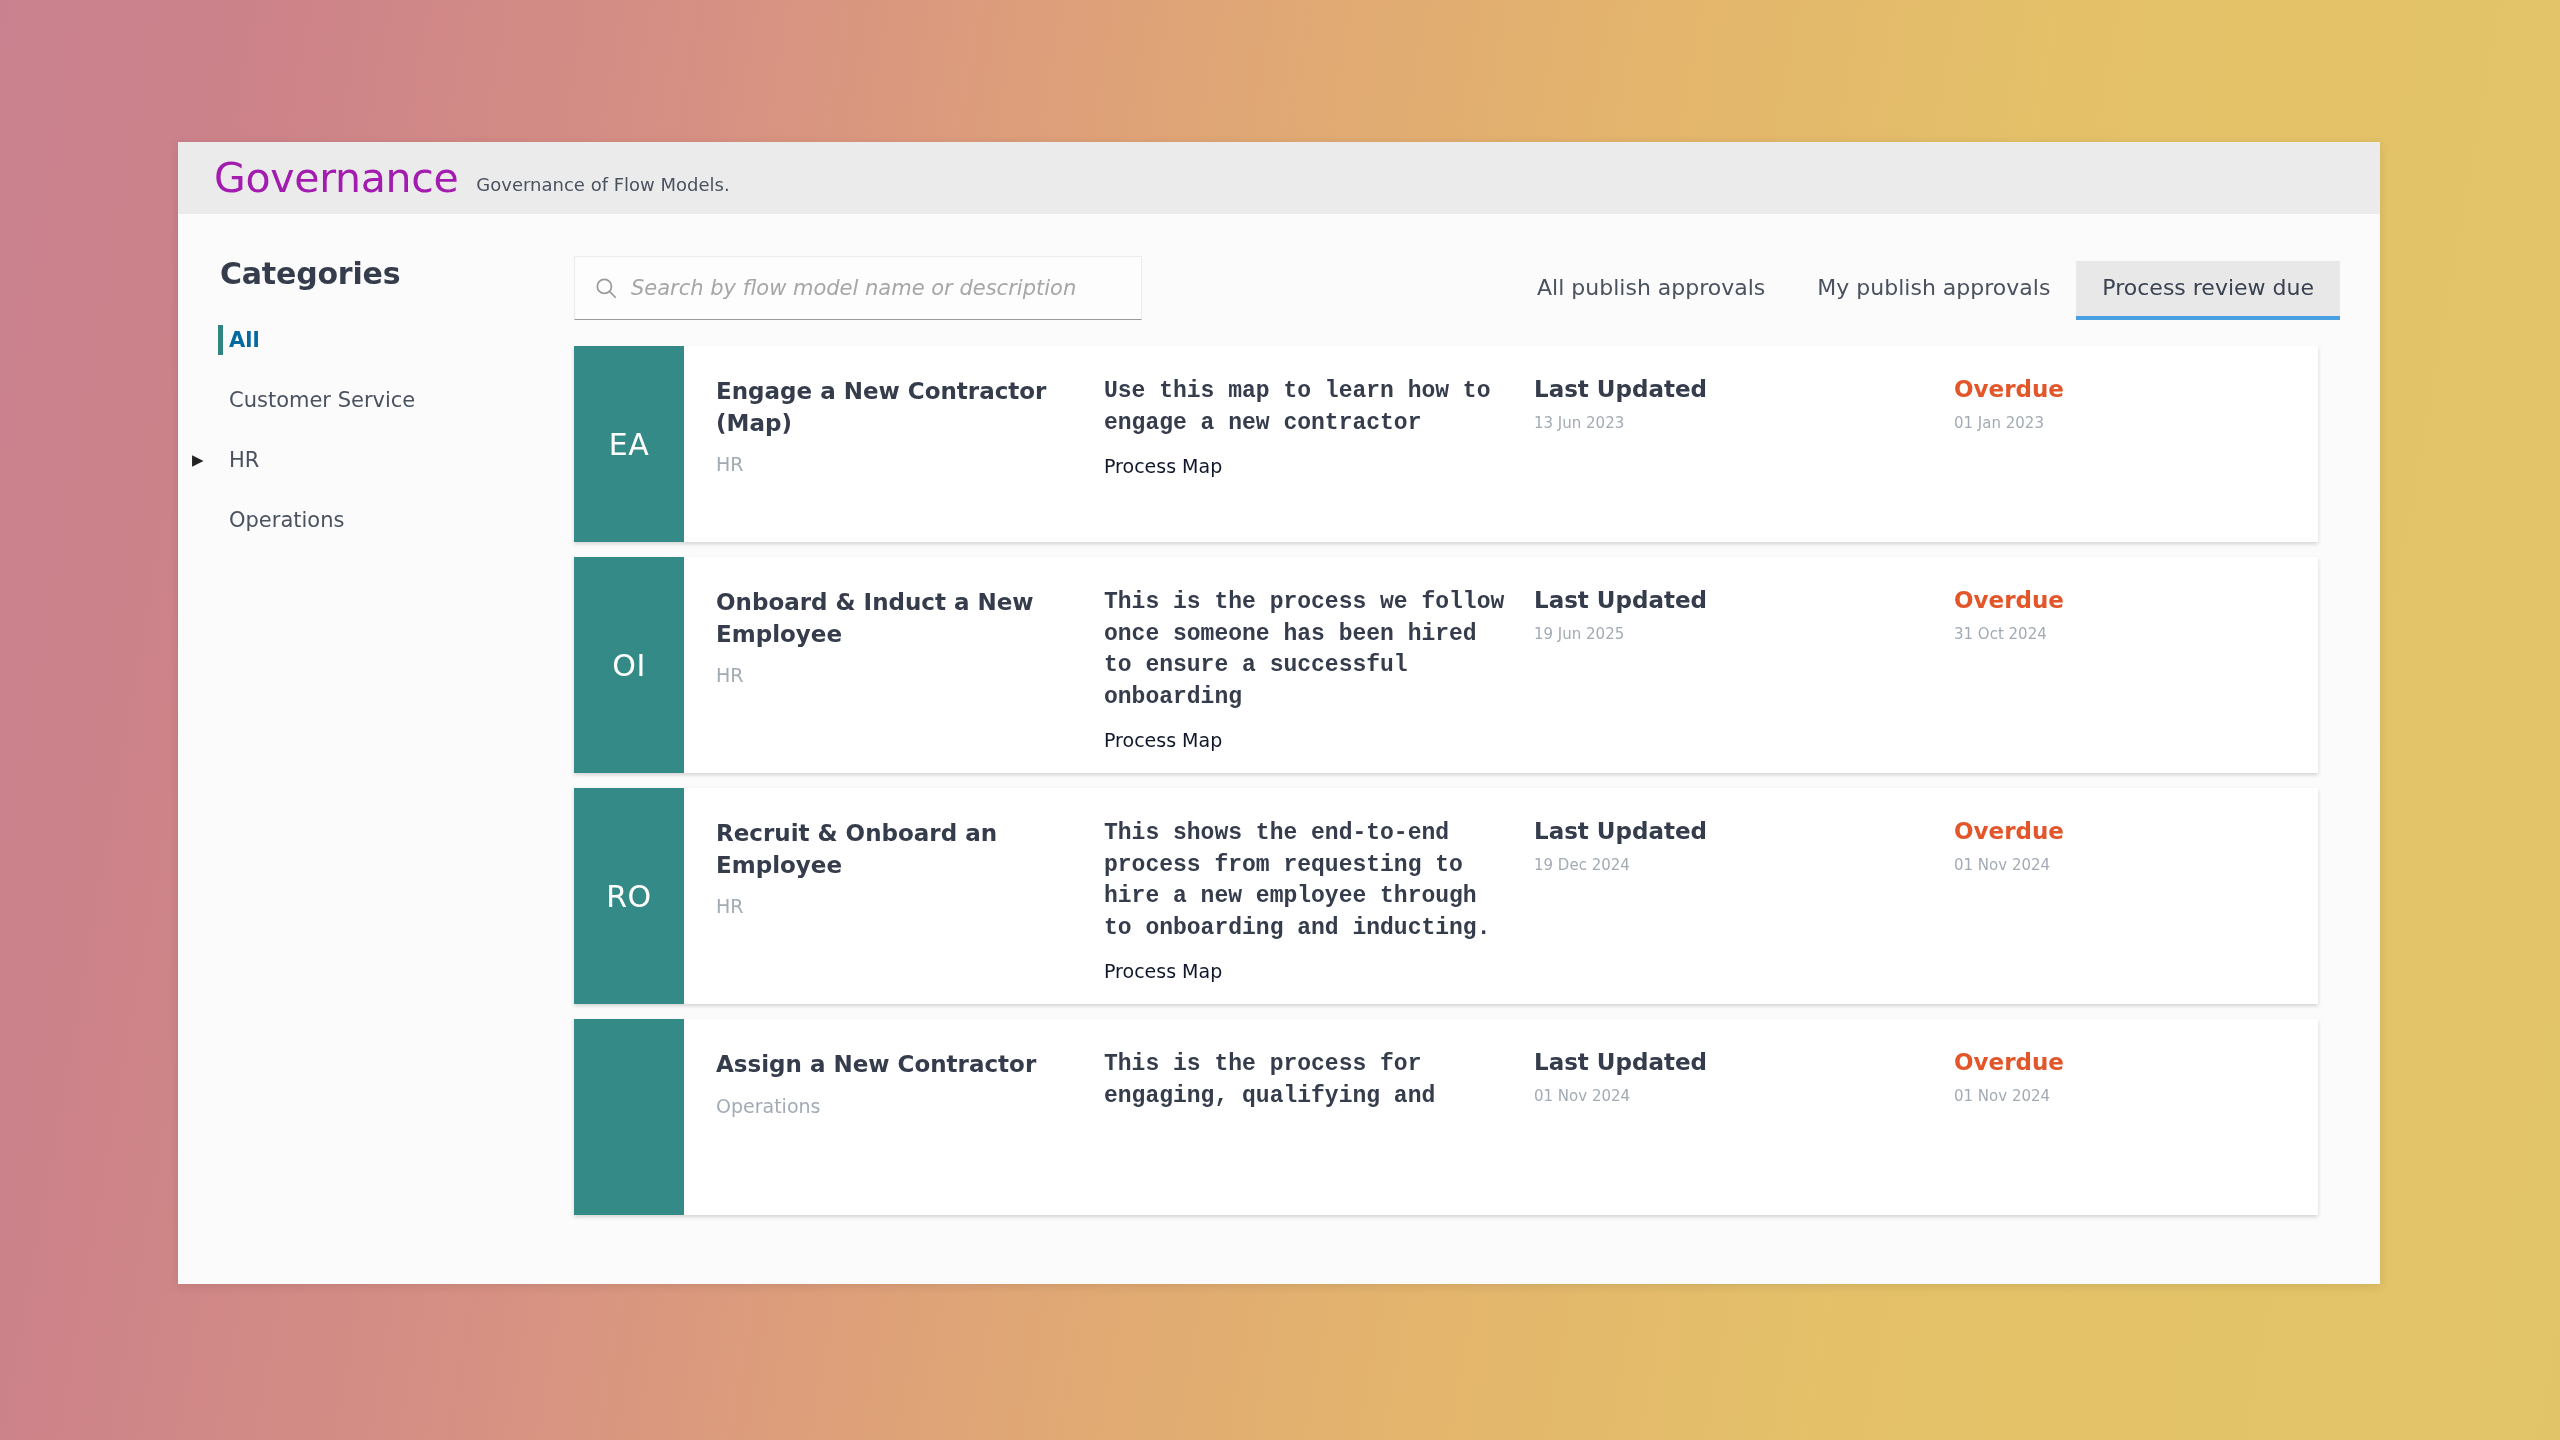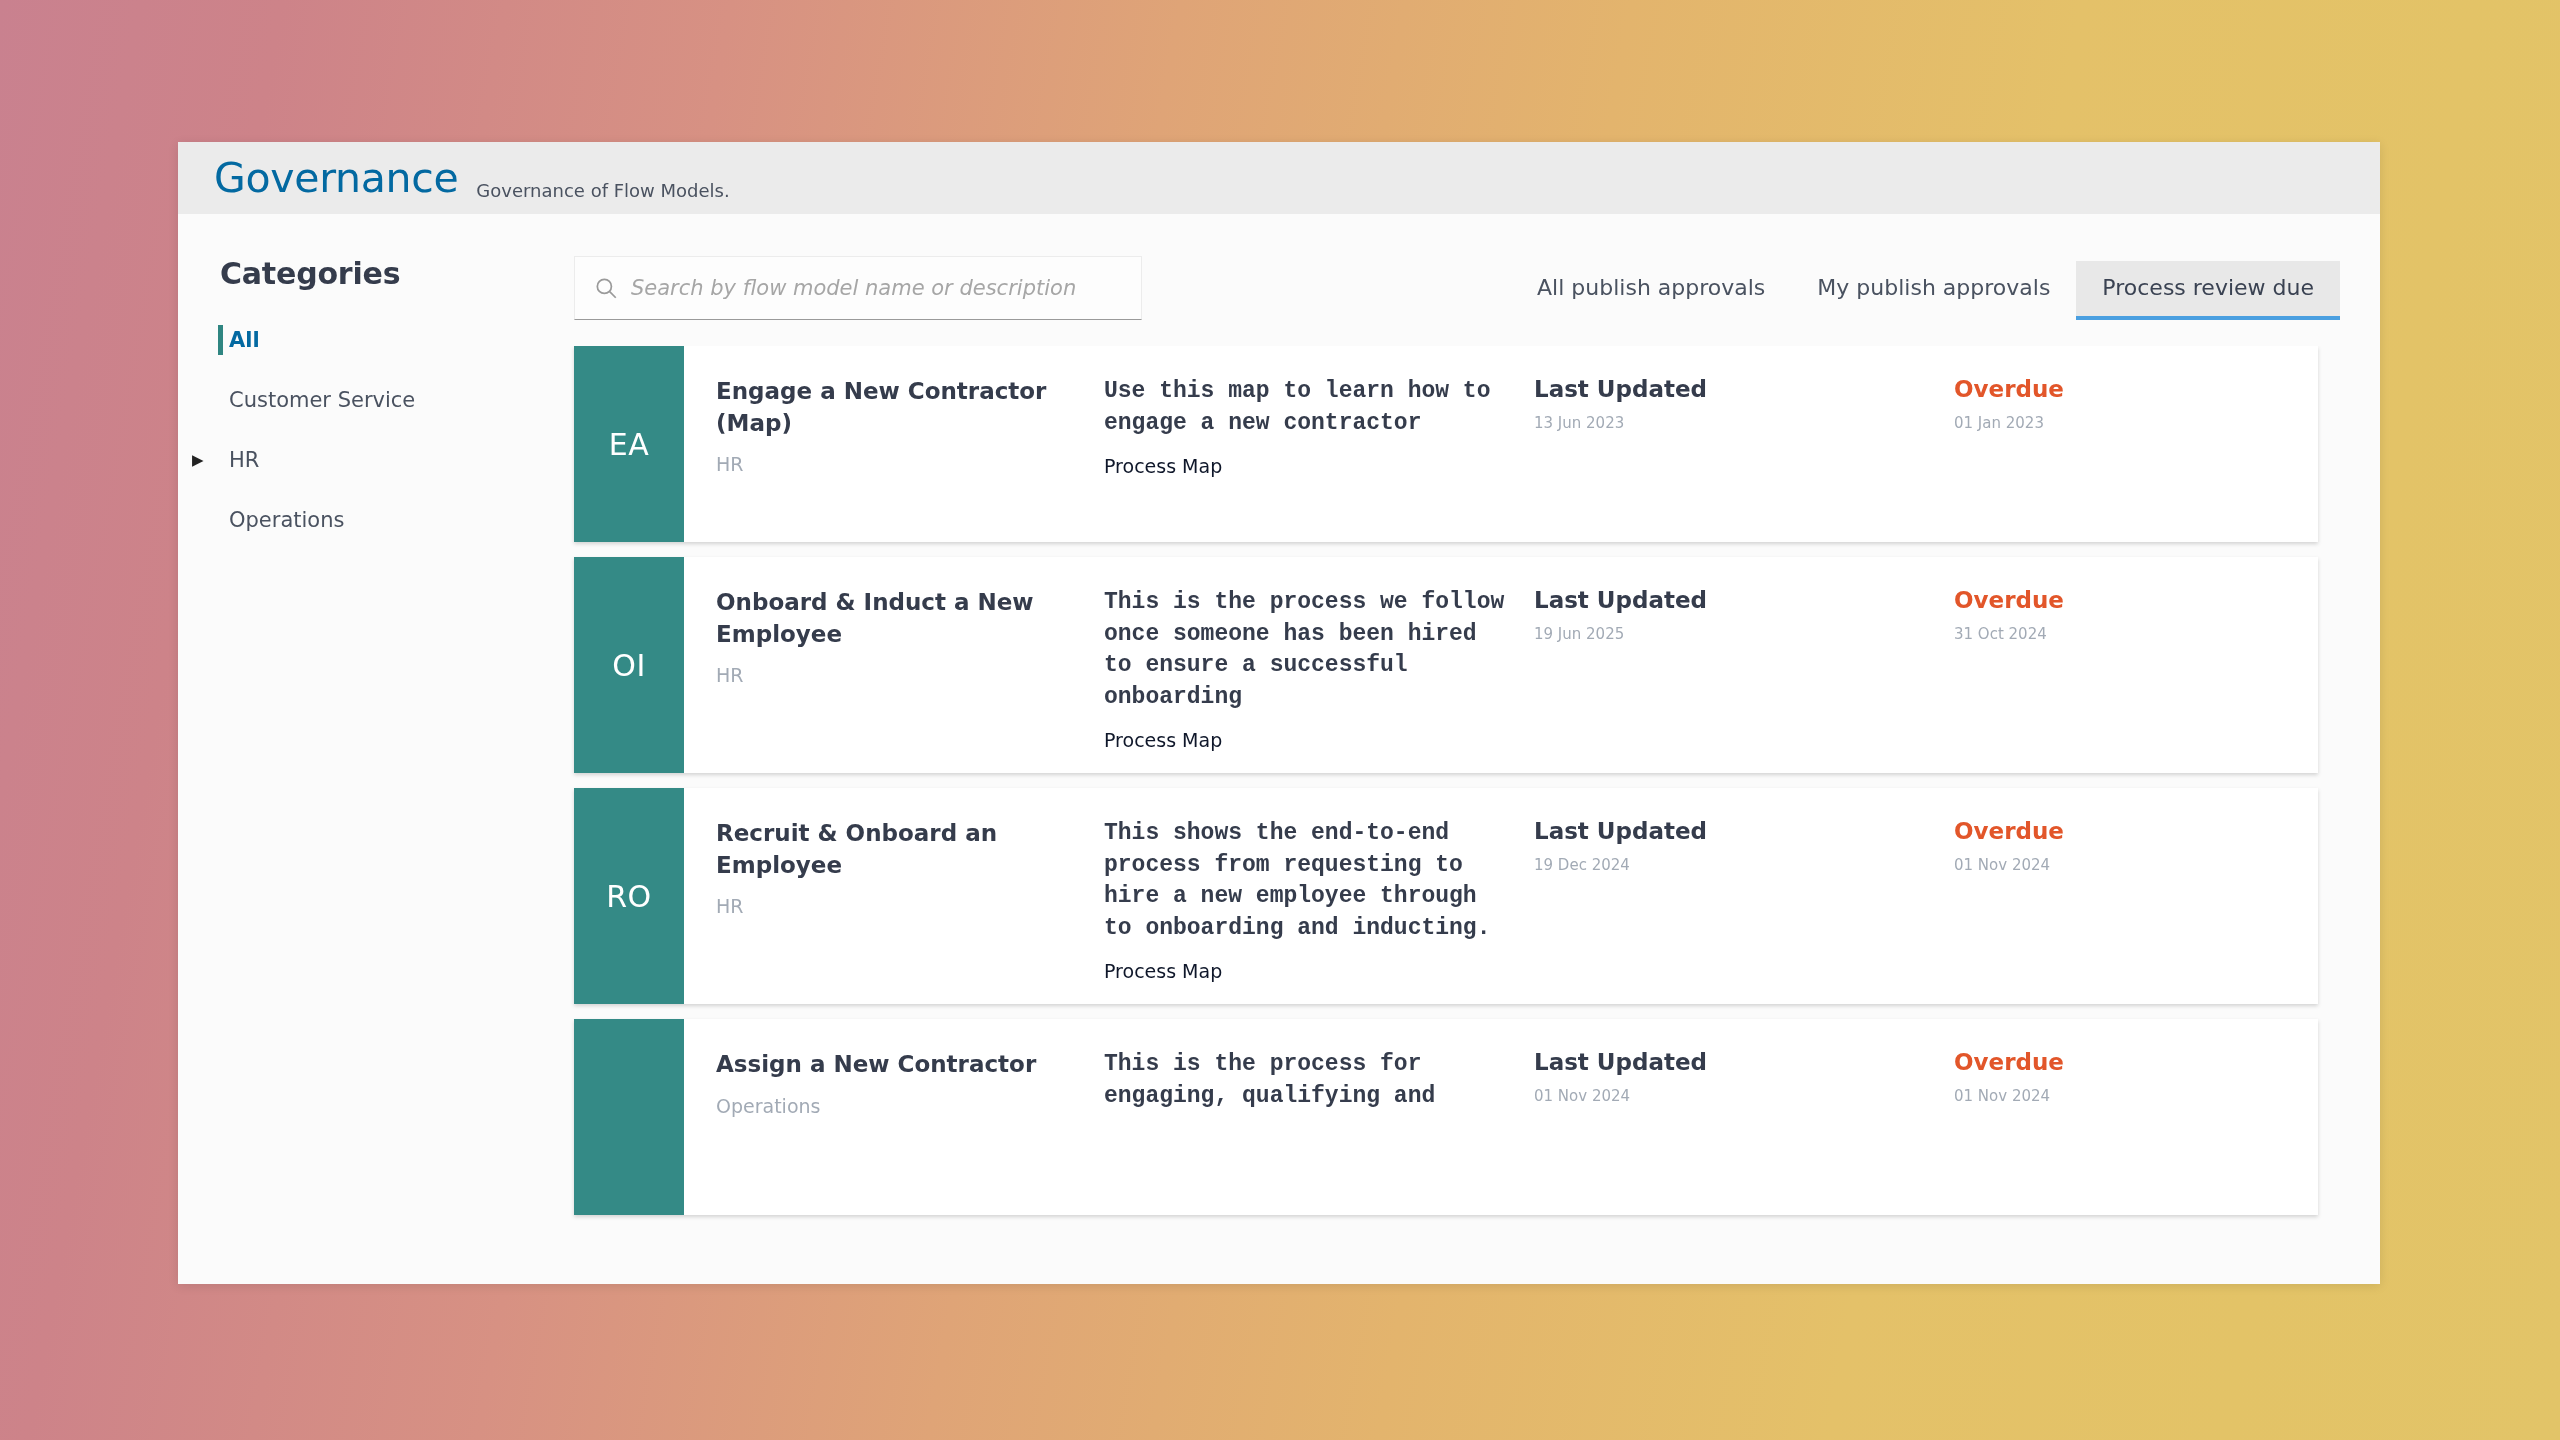--- a/index.html
+++ b/index.html
@@ -40,30 +40,30 @@
   .app-header {
     height: 72px;
     background: #ebebeb;
     display: flex;
     align-items: center;
     padding-left: 36px;
   }
   .app-title {
     font-size: 41px;
     font-weight: 400;
-    color: #0369a1;
+    color: #a21caf;
     letter-spacing: -0.3px;
     line-height: 1;
   }
   .app-subtitle {
     font-size: 18px;
     color: #4a5260;
     margin-left: 18px;
     position: relative;
-    top: 12px;
+    top: 6px;
   }
 
   
   .app-body {
     display: flex;
     height: calc(100% - 72px);
     background: #fbfbfb;
   }
 
   

